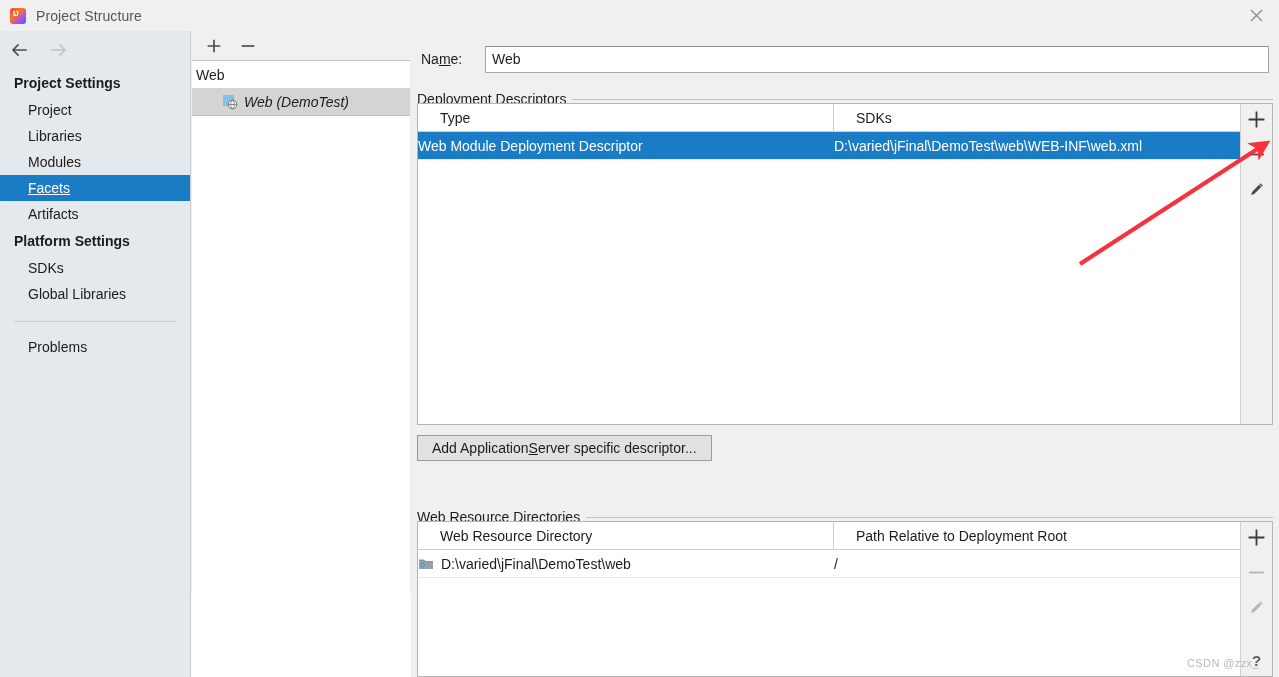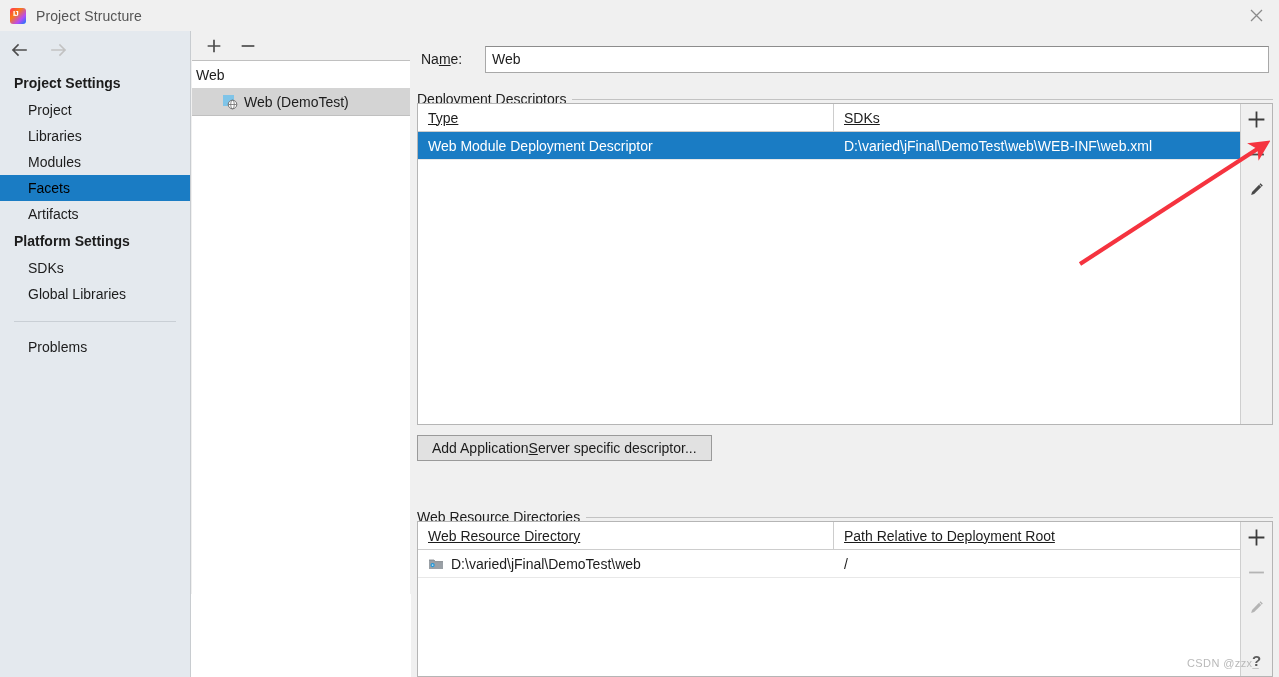--- a/index.html
+++ b/index.html
@@ -71,21 +71,22 @@
     line-height: 20px;
   }
   .nav-item {
     font-size: 14px; color: #1c1c1c;
     padding: 3px 0 3px 28px;
     line-height: 20px;
     white-space: nowrap;
   }
   .nav-item.selected {
     background: #1a7cc4;
-    color: #000000;
+    color: #ffffff;
+    text-decoration: underline;
   }
   .nav-sep {
     height: 1px; background: #c9cfd5;
     margin: 14px 14px 12px 14px;
   }
 
   
   .midpanel {
     position: absolute; left: 192px; top: 31px;
     width: 218px; height: 646px;
@@ -103,21 +104,21 @@
   }
   .tb-icon svg { display: block; }
   .tree-row {
     height: 27px;
     display: flex; align-items: center;
     font-size: 14px; color: #1c1c1c;
     padding-left: 4px;
     white-space: nowrap;
   }
   .tree-row.child { padding-left: 30px; }
-  .tree-row.selected { background: #d4d4d4; }
+  .tree-row.selected { background: #d4d4d4; font-style: italic; }
   .facet-icon {
     width: 16px; height: 16px; margin-right: 6px; position: relative; flex: none;
   }
   .mid-divider { height: 1px; background: #c0c0c0; }
 
   
   .content {
     position: absolute; left: 411px; top: 31px;
     width: 868px; height: 646px;
     background: #f0f0f0;
@@ -161,35 +162,34 @@
   }
   .table-main { flex: 1; display: flex; flex-direction: column; min-width: 0; }
   .thead {
     display: flex; height: 28px;
     background: #ffffff;
     border-bottom: 1px solid #cdcdcd;
   }
   .th {
     font-size: 14px; color: #1c1c1c;
     display: flex; align-items: center;
-    padding-left: 10px;
-    white-space: nowrap; overflow: hidden; text-decoration: underline;
+    padding-left: 22px;
+    white-space: nowrap; overflow: hidden;
   }
   .th.col1 { width: 416px; border-right: 1px solid #cdcdcd; flex: none; }
   .th.col2 { flex: 1; }
   .trow {
     display: flex; height: 28px;
     border-bottom: 1px solid #e8e8e8;
   }
   .trow.selected { background: #1a7cc4; }
   .trow.selected .td { color: #ffffff; }
   .td {
     font-size: 14px; color: #1c1c1c;
     display: flex; align-items: center;
-    padding-left: 10px;
     white-space: nowrap; overflow: hidden;
   }
   .td.col1 { width: 416px; flex: none; }
   .td.col2 { flex: 1; }
   .table-body-fill { flex: 1; background: #ffffff; }
 
   .side-toolbar {
     width: 32px;
     background: #f0f0f0;
     border-left: 1px solid #cfcfcf;

